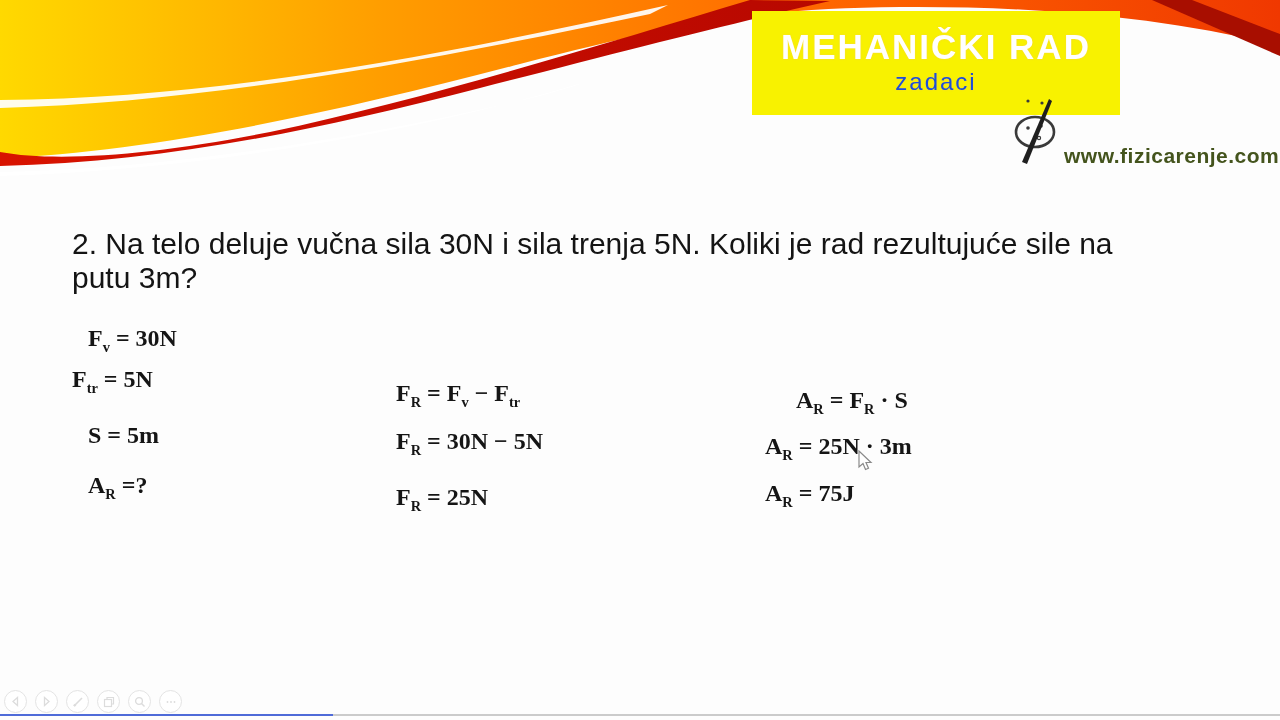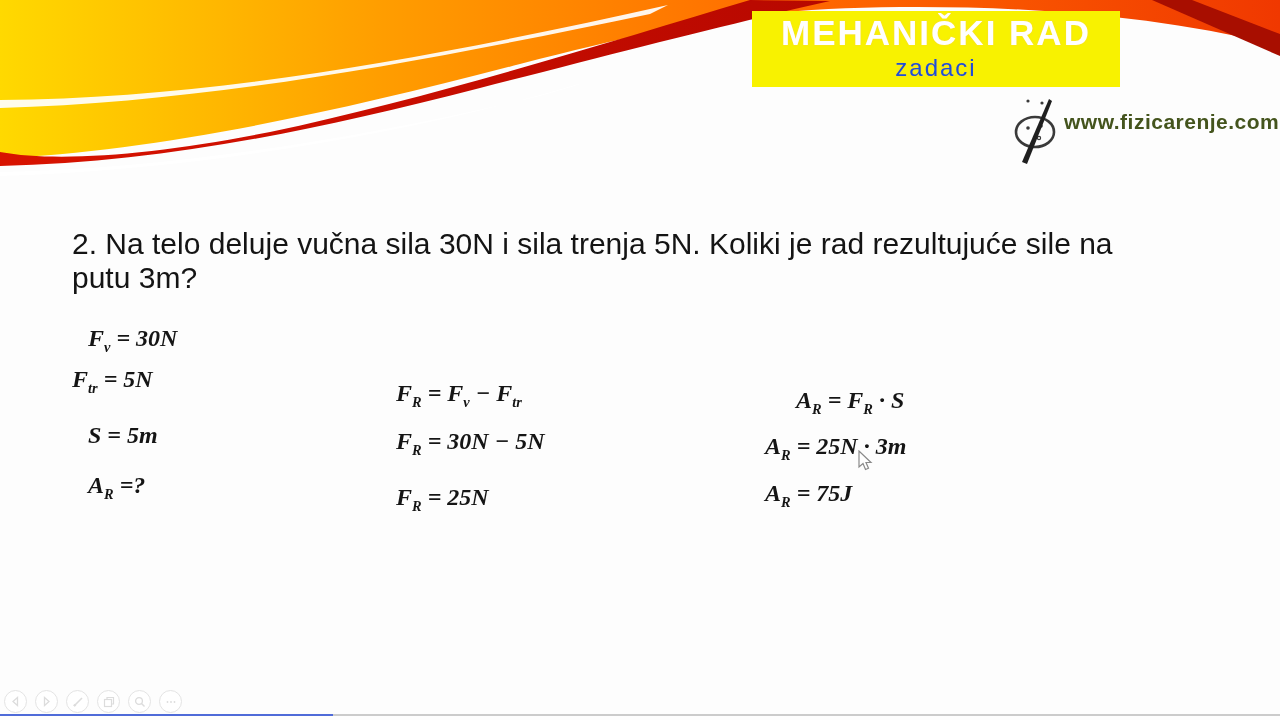--- a/index.html
+++ b/index.html
@@ -4,49 +4,49 @@
 <style>
   html,body{margin:0;padding:0;}
   body{
     width:1280px;height:720px;position:relative;overflow:hidden;
     background:#fdfdfd;font-family:"Liberation Sans",sans-serif;
   }
   
   .swoosh{position:absolute;top:0;left:0;width:1280px;height:200px;}
   
   .banner{
-    position:absolute;left:752px;top:11px;width:368px;height:76px;
+    position:absolute;left:752px;top:11px;width:368px;height:104px;
     background:#f8f200;display:flex;flex-direction:column;align-items:center;
     justify-content:center;z-index:5;
   }
   .banner .t1{
     color:#ffffff;font-weight:bold;font-size:35px;letter-spacing:2px;
     line-height:38px;text-shadow:0 0 2px rgba(250,190,120,.55);
   }
   .banner .t2{
     color:#1d4ed8;font-weight:normal;font-size:24px;letter-spacing:2px;
     line-height:32px;text-shadow:0 0 2px rgba(250,190,120,.55);
   }
   
   .brand{
-    position:absolute;left:1008px;top:96px;display:flex;align-items:flex-start;z-index:5;
+    position:absolute;left:1008px;top:96px;display:flex;align-items:flex-end;z-index:5;
   }
   .brand .site{
     color:#44541d;font-weight:bold;font-size:21px;letter-spacing:.5px;
     margin-left:2px;margin-top:14px;
   }
   
   .problem{
     position:absolute;left:72px;top:227px;width:1060px;
     font-family:Liberation Sans, sans-serif;font-size:30px;color:#141414;
   }
   
   .eq{
     position:absolute;font-family:"Liberation Serif",serif;
-    font-weight:bold;font-style:italic;font-size:24px;color:#151515;
+    font-weight:bold;font-size:24px;color:#151515;
     white-space:nowrap;
   }
   .eq sub{font-size:0.6em;font-weight:bold;}
   
   .toolbar{position:absolute;left:4px;top:690px;display:flex;z-index:6;}
   .tool{
     width:23px;height:23px;border:1.3px solid #e4e4e4;border-radius:50%;
     background:#ffffff;margin-right:8px;display:flex;align-items:center;
     justify-content:center;box-sizing:border-box;
   }

